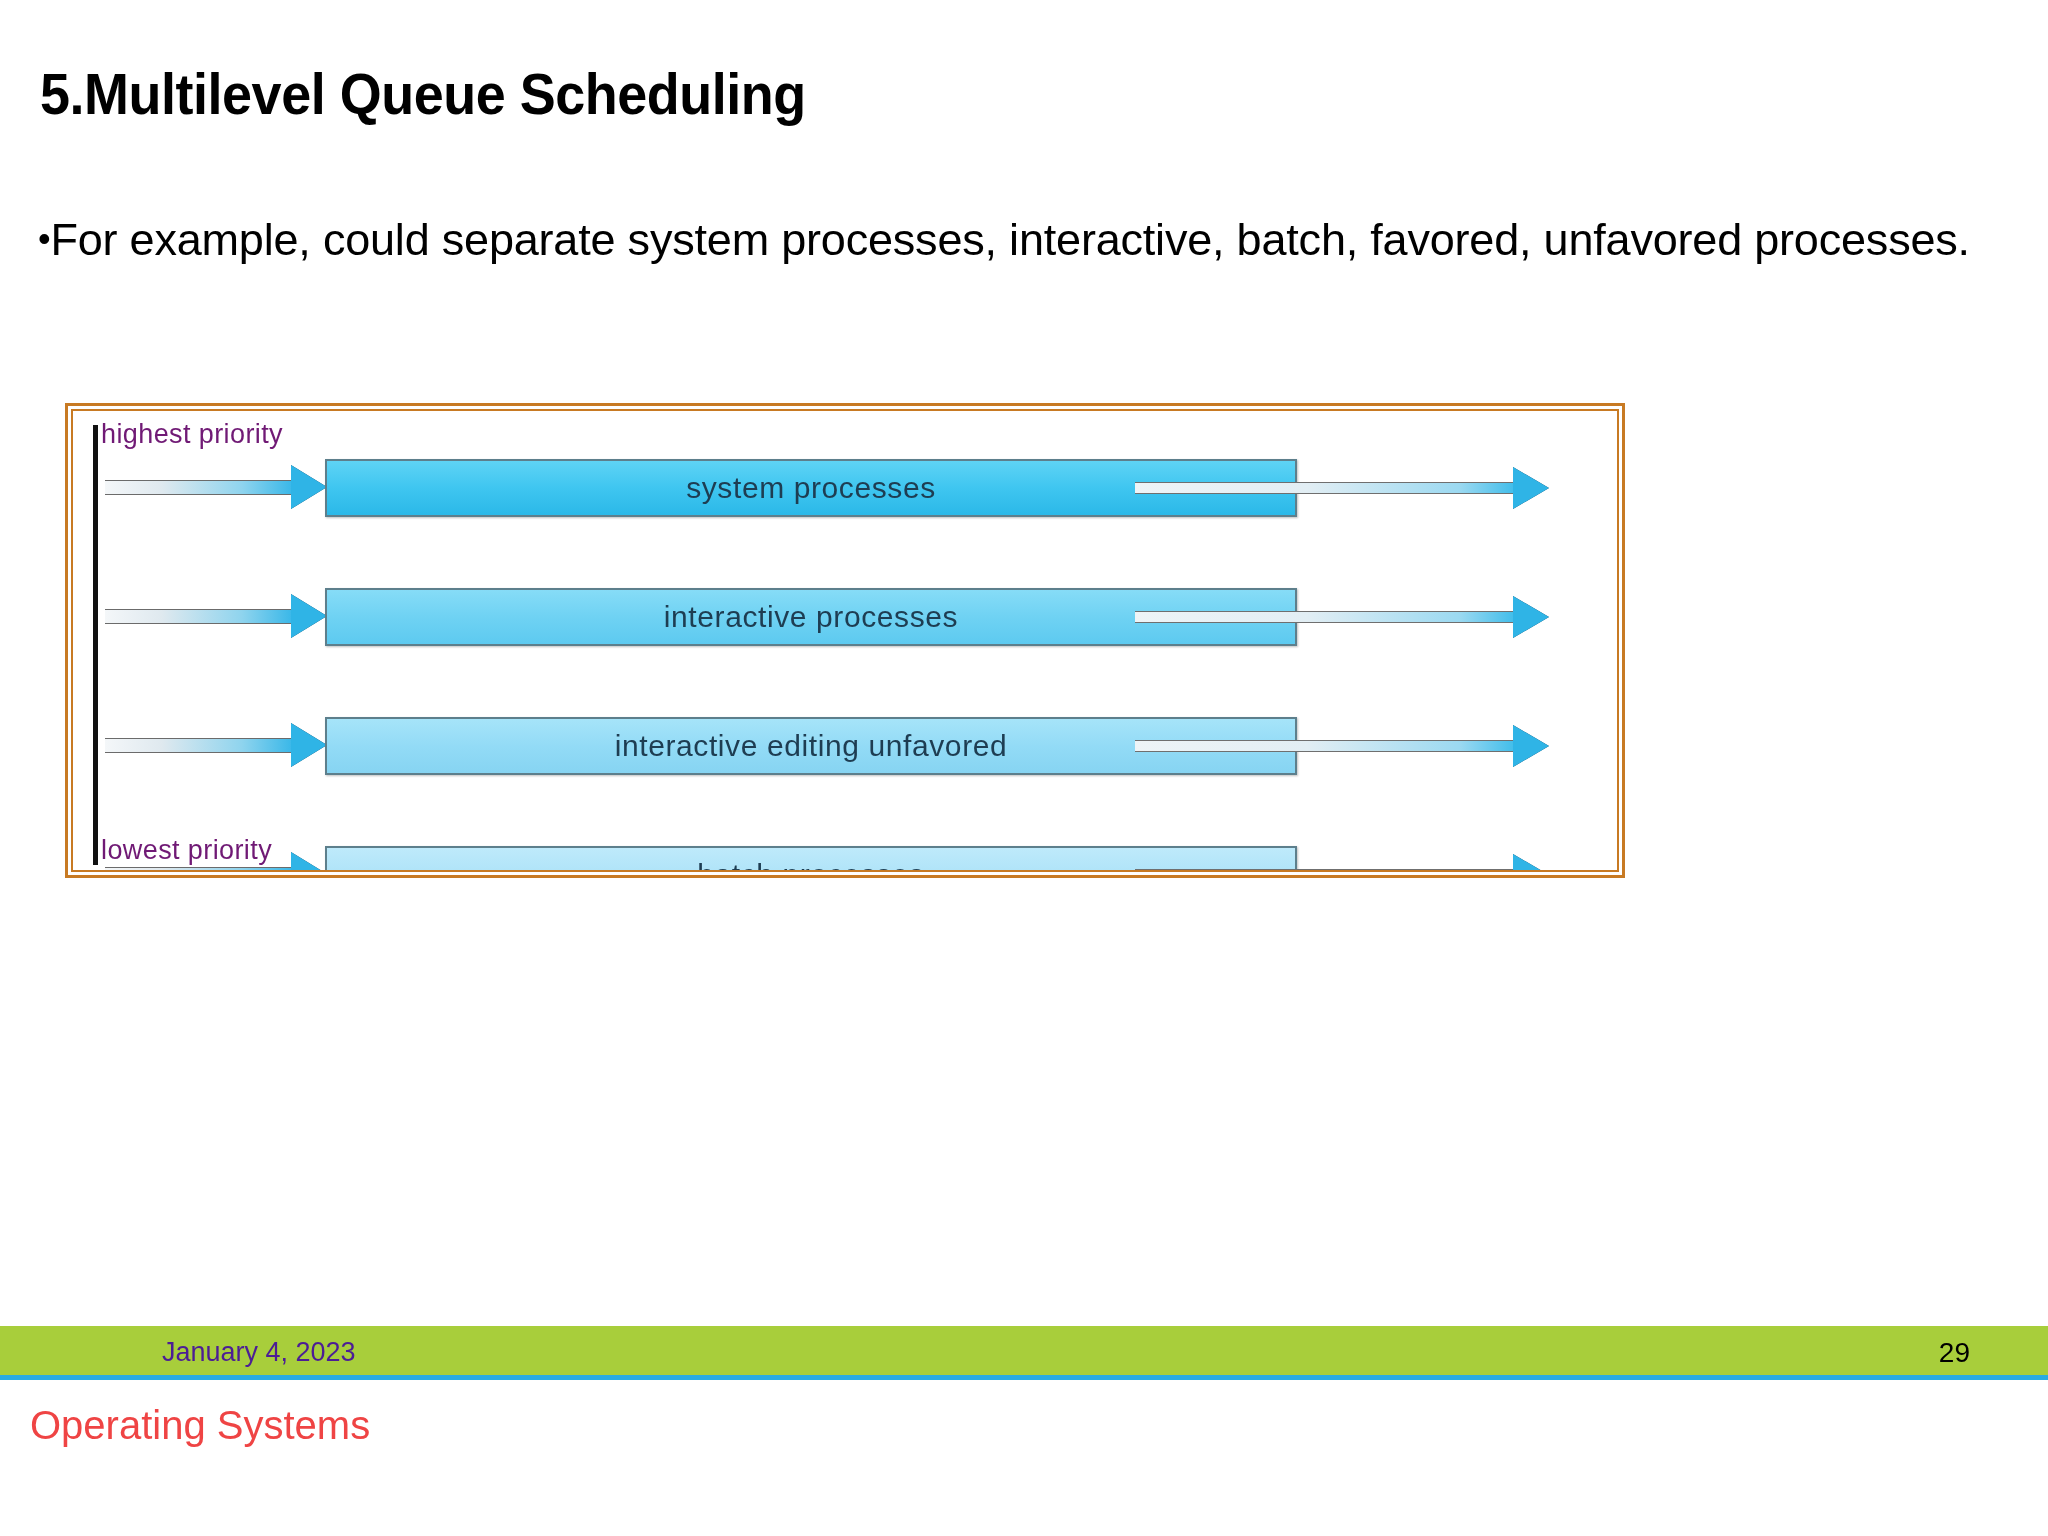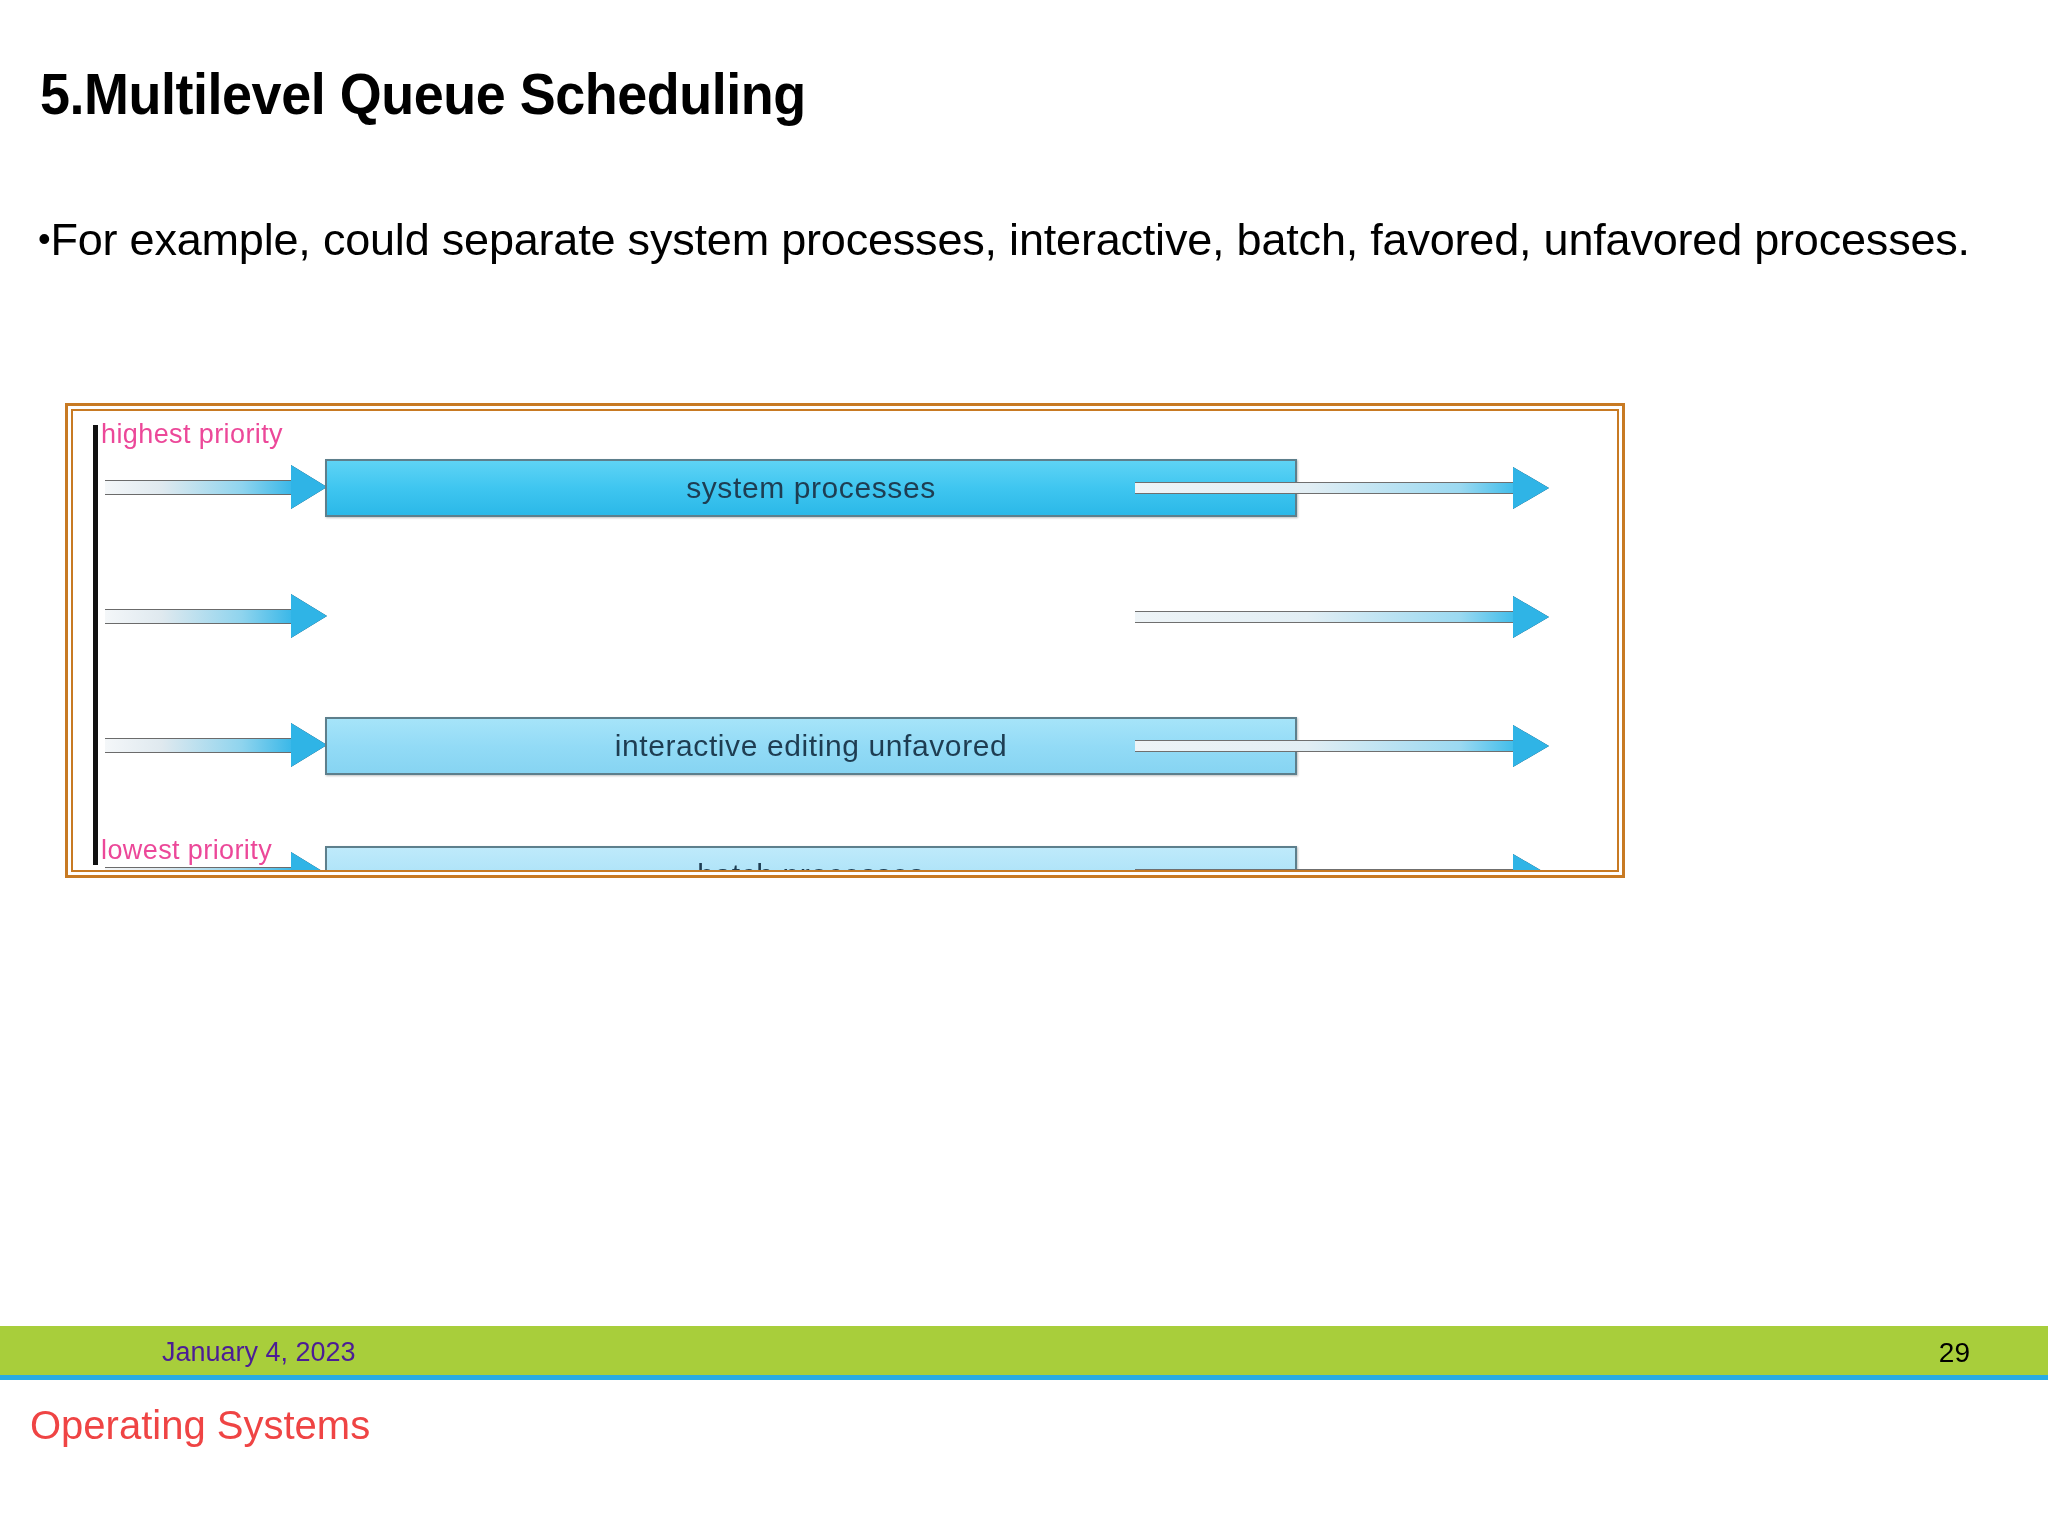--- a/index.html
+++ b/index.html
@@ -83,21 +83,21 @@
     top: 14px;
     width: 5px;
     height: 440px;
     background: #111111;
   }
 
   .priority-label {
     position: absolute;
     left: 28px;
     font-size: 27px;
-    color: #ec4899;
+    color: #701a75;
     font-family: "Liberation Sans", sans-serif;
     letter-spacing: 0.4px;
     white-space: nowrap;
   }
   .priority-label.top { top: 8px; }
   .priority-label.bottom { bottom: 4px; }
 
   
   .queue-row {
     position: absolute;
@@ -247,20 +247,23 @@
         <div class="queue-bar" style="background:linear-gradient(to bottom,#5ED3F5 0%,#3FC6F0 50%,#2BB8E8 100%);">
           <span class="queue-label">system processes</span>
         </div>
         <div class="out-shaft"></div>
         <div class="out-head"></div>
       </div>
 
       <div class="queue-row" style="top:177px;">
         <div class="in-shaft"></div>
         <div class="in-head"></div>
+        <div class="queue-bar" style="background:linear-gradient(to bottom,#86DCF7 0%,#6FD2F3 50%,#5DCAF0 100%);">
+          <span class="queue-label">interactive processes</span>
+        </div>
         <div class="out-shaft"></div>
         <div class="out-head"></div>
       </div>
 
       <div class="queue-row" style="top:306px;">
         <div class="in-shaft"></div>
         <div class="in-head"></div>
         <div class="queue-bar" style="background:linear-gradient(to bottom,#A6E4F9 0%,#93DBF6 50%,#86D4F2 100%);">
           <span class="queue-label">interactive editing unfavored</span>
         </div>

